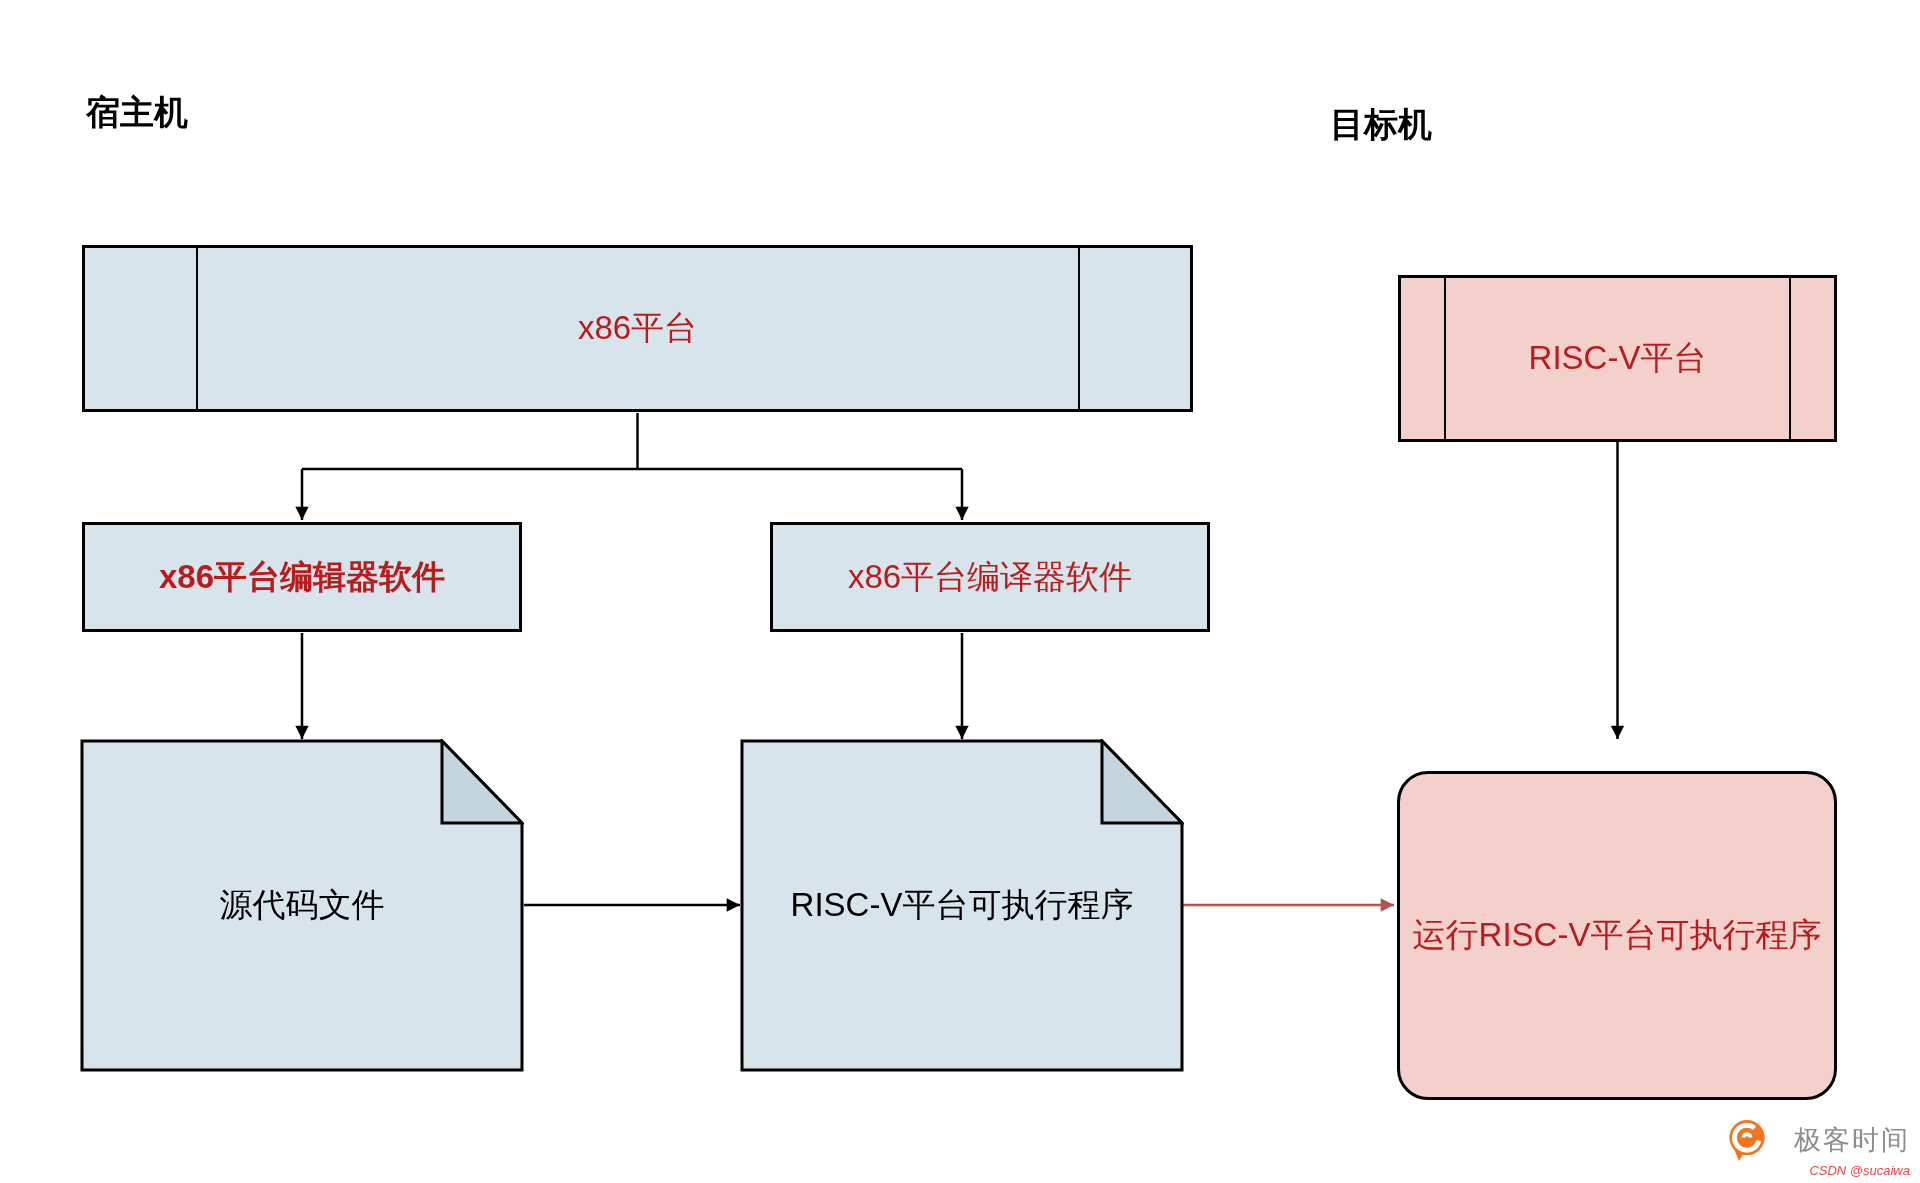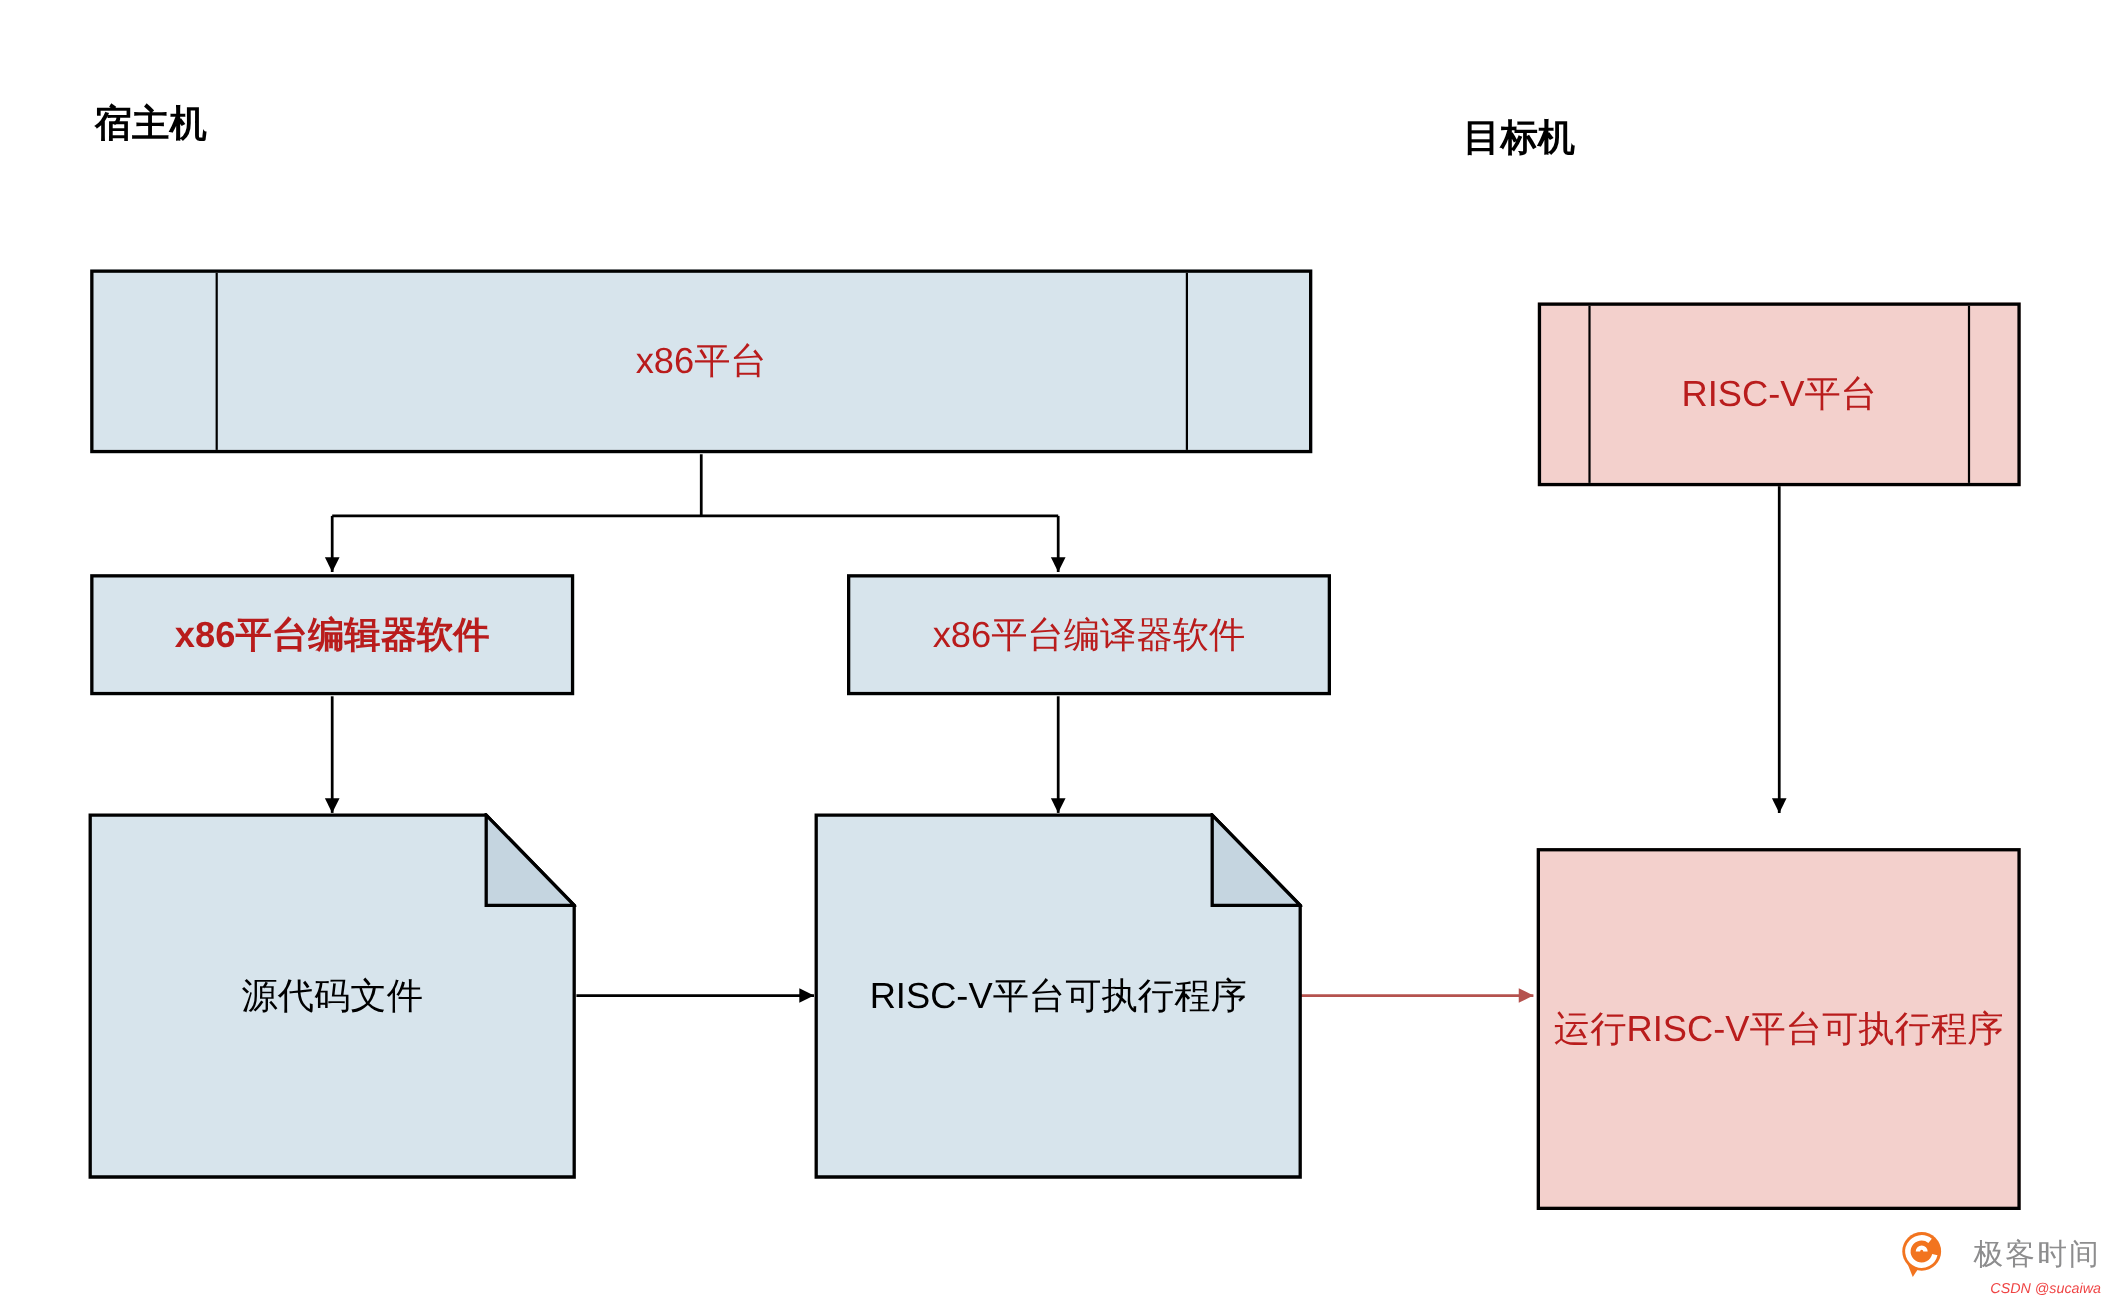--- a/index.html
+++ b/index.html
@@ -18,21 +18,21 @@
 
   .inner-line { position:absolute; top:0; bottom:0; width:2px; background:#000; }
   .inner-line.l { left:10%; }
   .inner-line.r { right:10%; }
 
   #x86-platform   { left:82px;   top:245px; width:1111px; height:167px; }
   #riscv-platform { left:1398px; top:245px; width:439px;  height:167px; }
   #x86-editor     { left:82px;   top:522px; width:440px;  height:110px;font-weight:bold; }
   #x86-compiler   { left:742px;  top:522px; width:440px;  height:110px;margin-left:28px; }
   #run-executable { left:1397px; top:741px; width:440px;  height:329px;
-                    line-height:1.4; padding:0 12px; }
+                    line-height:1.4; padding:0 12px;border-radius:31px; }
 
   .doc { position:absolute; width:444px; height:333px; }
   #source-file-doc { left:80px;  top:739px;text-decoration:underline; }
   #riscv-exe-doc   { left:740px; top:739px; }
   .doc-label { position:absolute; left:0; top:0; width:444px; height:333px;
                display:flex; align-items:center; justify-content:center;
                font-size:33px; color:#000; text-align:center; }
 
   #connector-layer { position:absolute; left:0; top:0; width:1920px; height:1183px;
                      pointer-events:none; }

